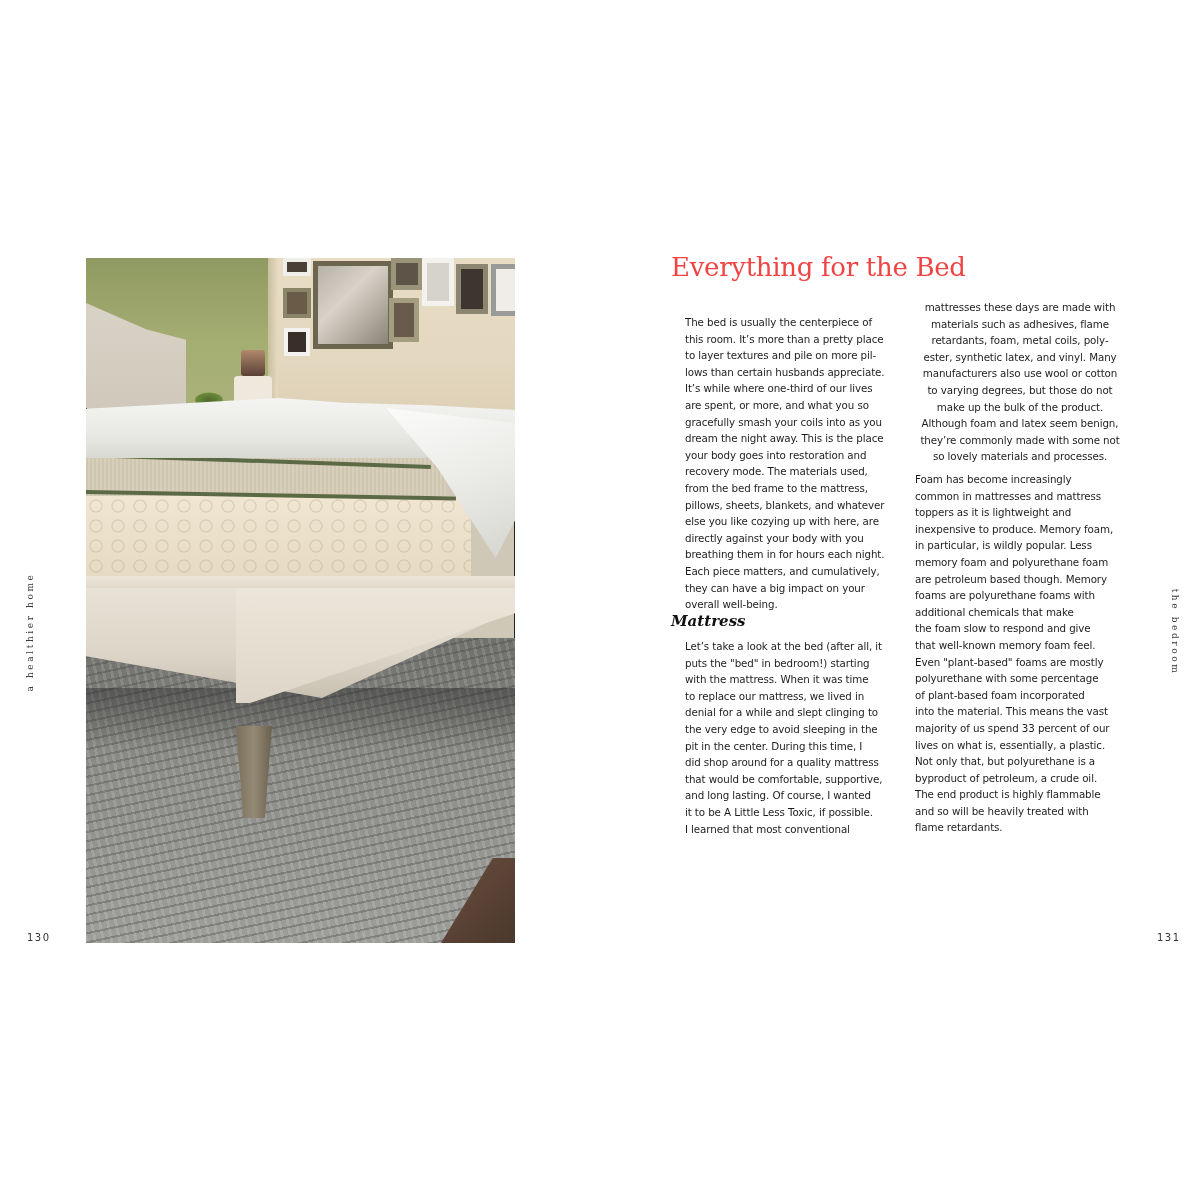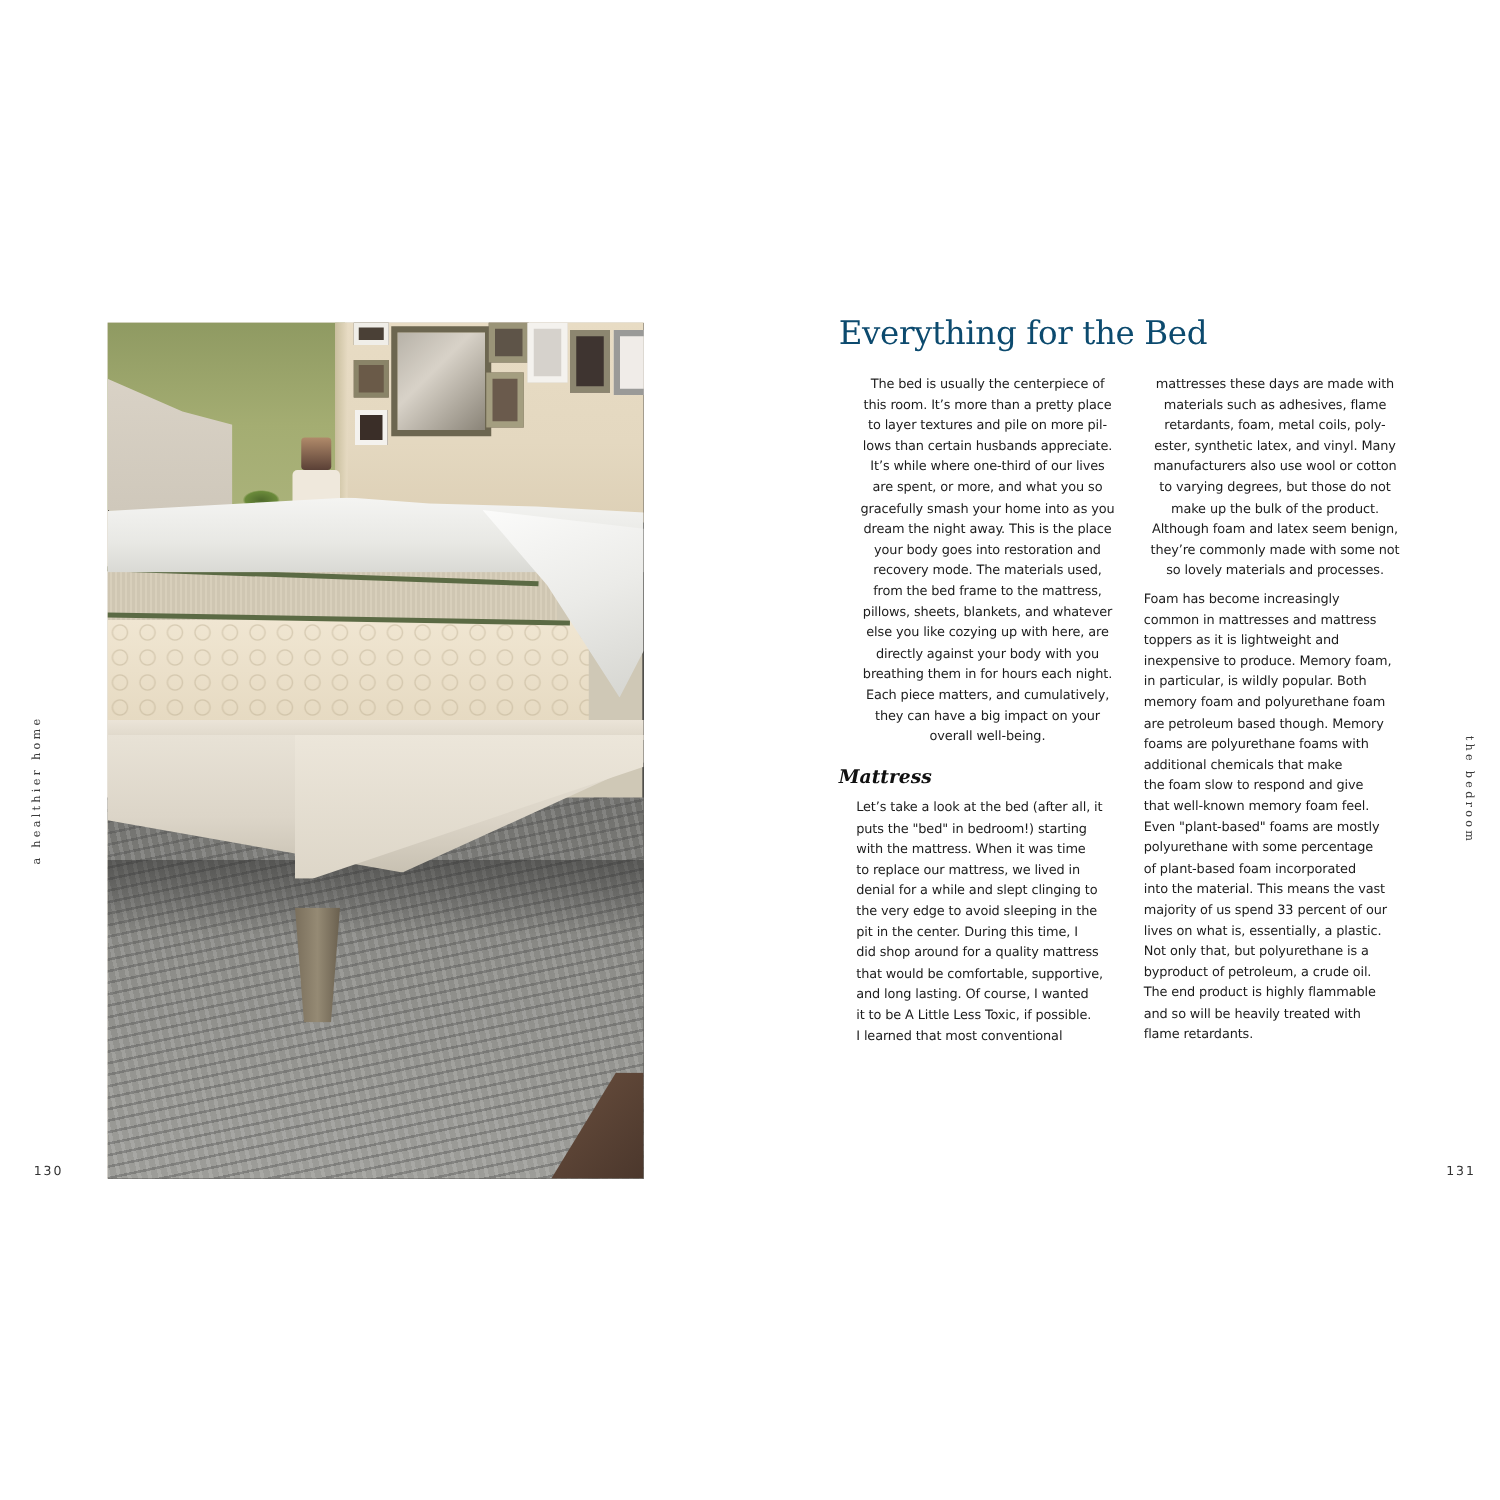--- a/index.html
+++ b/index.html
@@ -170,35 +170,35 @@
   .z1 { z-index: 1; } .z2 { z-index: 2; } .z3 { z-index: 3; } .z4 { z-index: 4; } .z5 { z-index: 5; }
 
   
   .title {
     position: absolute;
     left: 671px; top: 252px;
     font-family: "DejaVu Serif", serif;
     font-size: 26px;
     font-weight: normal;
     letter-spacing: -0.3px;
-    color: #0c4a6e;
+    color: #ef4444;
     margin: 0;
     white-space: nowrap;
   }
   .col {
     position: absolute;
     width: 210px;
     font-family: "DejaVu Sans", sans-serif;
     font-size: 10.3px;
     line-height: 16.6px;
     color: #1c1c1c;
     letter-spacing: -0.1px;
   }
   .col .line { display: block; white-space: nowrap; }
-  .col-1 { left: 685px; top: 299px; text-align: center; }
+  .col-1 { left: 685px; top: 314px; }
   .col-2 { left: 915px; top: 299px; text-align: center; }
   .col-1b { left: 685px; top: 638px; }
   .col-2b { left: 915px; top: 471px; }
   .subhead {
     position: absolute;
     left: 671px; top: 612px;
     font-family: "DejaVu Serif", serif;
     font-style: italic;
     font-size: 15px;
     color: #111;
@@ -257,21 +257,21 @@
 
   <h1 class="title">Everything for the Bed</h1>
 
   <div class="col col-1">
     <span class="line">The bed is usually the centerpiece of</span>
     <span class="line">this room. It’s more than a pretty place</span>
     <span class="line">to layer textures and pile on more pil-</span>
     <span class="line">lows than certain husbands appreciate.</span>
     <span class="line">It’s while where one-third of our lives</span>
     <span class="line">are spent, or more, and what you so</span>
-    <span class="line">gracefully smash your home into as you</span>
+    <span class="line">gracefully smash your coils into as you</span>
     <span class="line">dream the night away. This is the place</span>
     <span class="line">your body goes into restoration and</span>
     <span class="line">recovery mode. The materials used,</span>
     <span class="line">from the bed frame to the mattress,</span>
     <span class="line">pillows, sheets, blankets, and whatever</span>
     <span class="line">else you like cozying up with here, are</span>
     <span class="line">directly against your body with you</span>
     <span class="line">breathing them in for hours each night.</span>
     <span class="line">Each piece matters, and cumulatively,</span>
     <span class="line">they can have a big impact on your</span>
@@ -306,21 +306,21 @@
     <span class="line">Although foam and latex seem benign,</span>
     <span class="line">they’re commonly made with some not</span>
     <span class="line">so lovely materials and processes.</span>
   </div>
 
   <div class="col col-2b">
     <span class="line">Foam has become increasingly</span>
     <span class="line">common in mattresses and mattress</span>
     <span class="line">toppers as it is lightweight and</span>
     <span class="line">inexpensive to produce. Memory foam,</span>
-    <span class="line">in particular, is wildly popular. Both</span>
+    <span class="line">in particular, is wildly popular. Less</span>
     <span class="line">memory foam and polyurethane foam</span>
     <span class="line">are petroleum based though. Memory</span>
     <span class="line">foams are polyurethane foams with</span>
     <span class="line">additional chemicals that make</span>
     <span class="line">the foam slow to respond and give</span>
     <span class="line">that well-known memory foam feel.</span>
     <span class="line">Even "plant-based" foams are mostly</span>
     <span class="line">polyurethane with some percentage</span>
     <span class="line">of plant-based foam incorporated</span>
     <span class="line">into the material. This means the vast</span>

